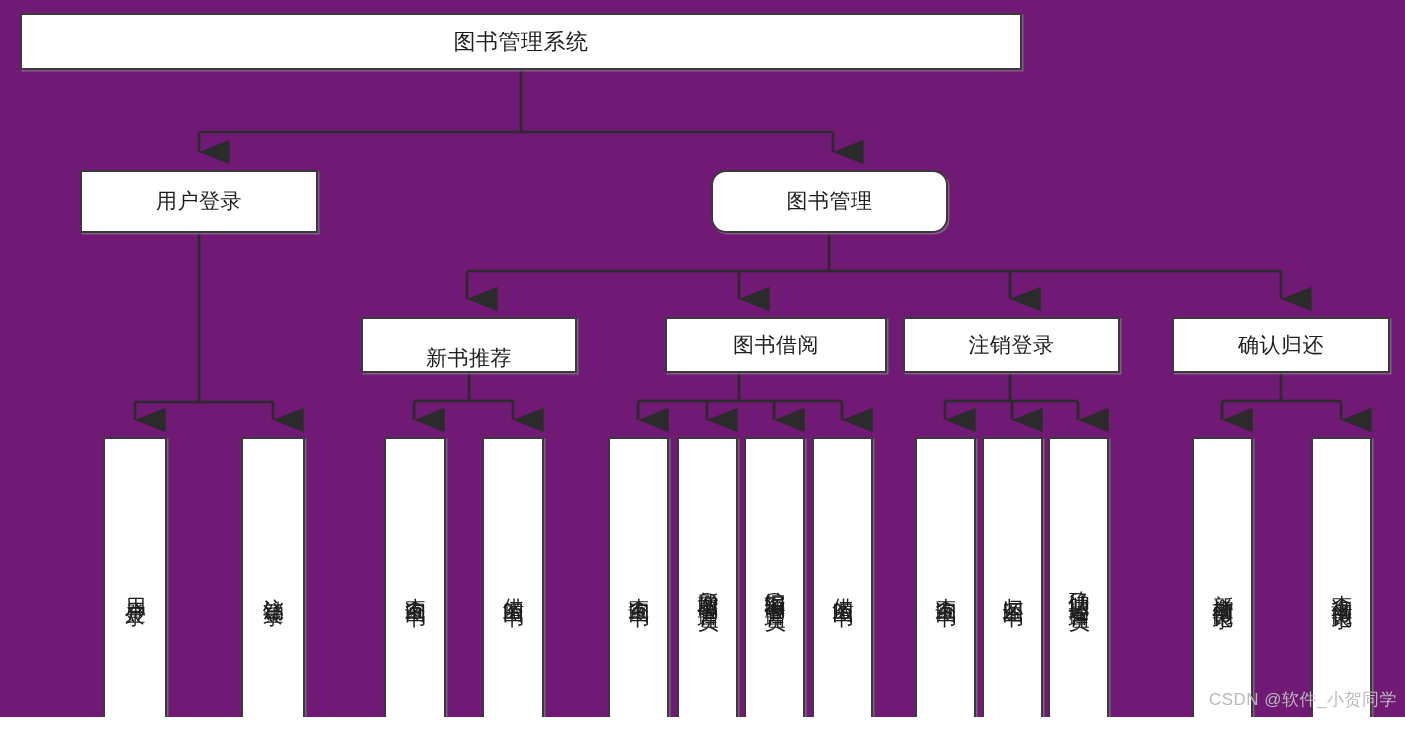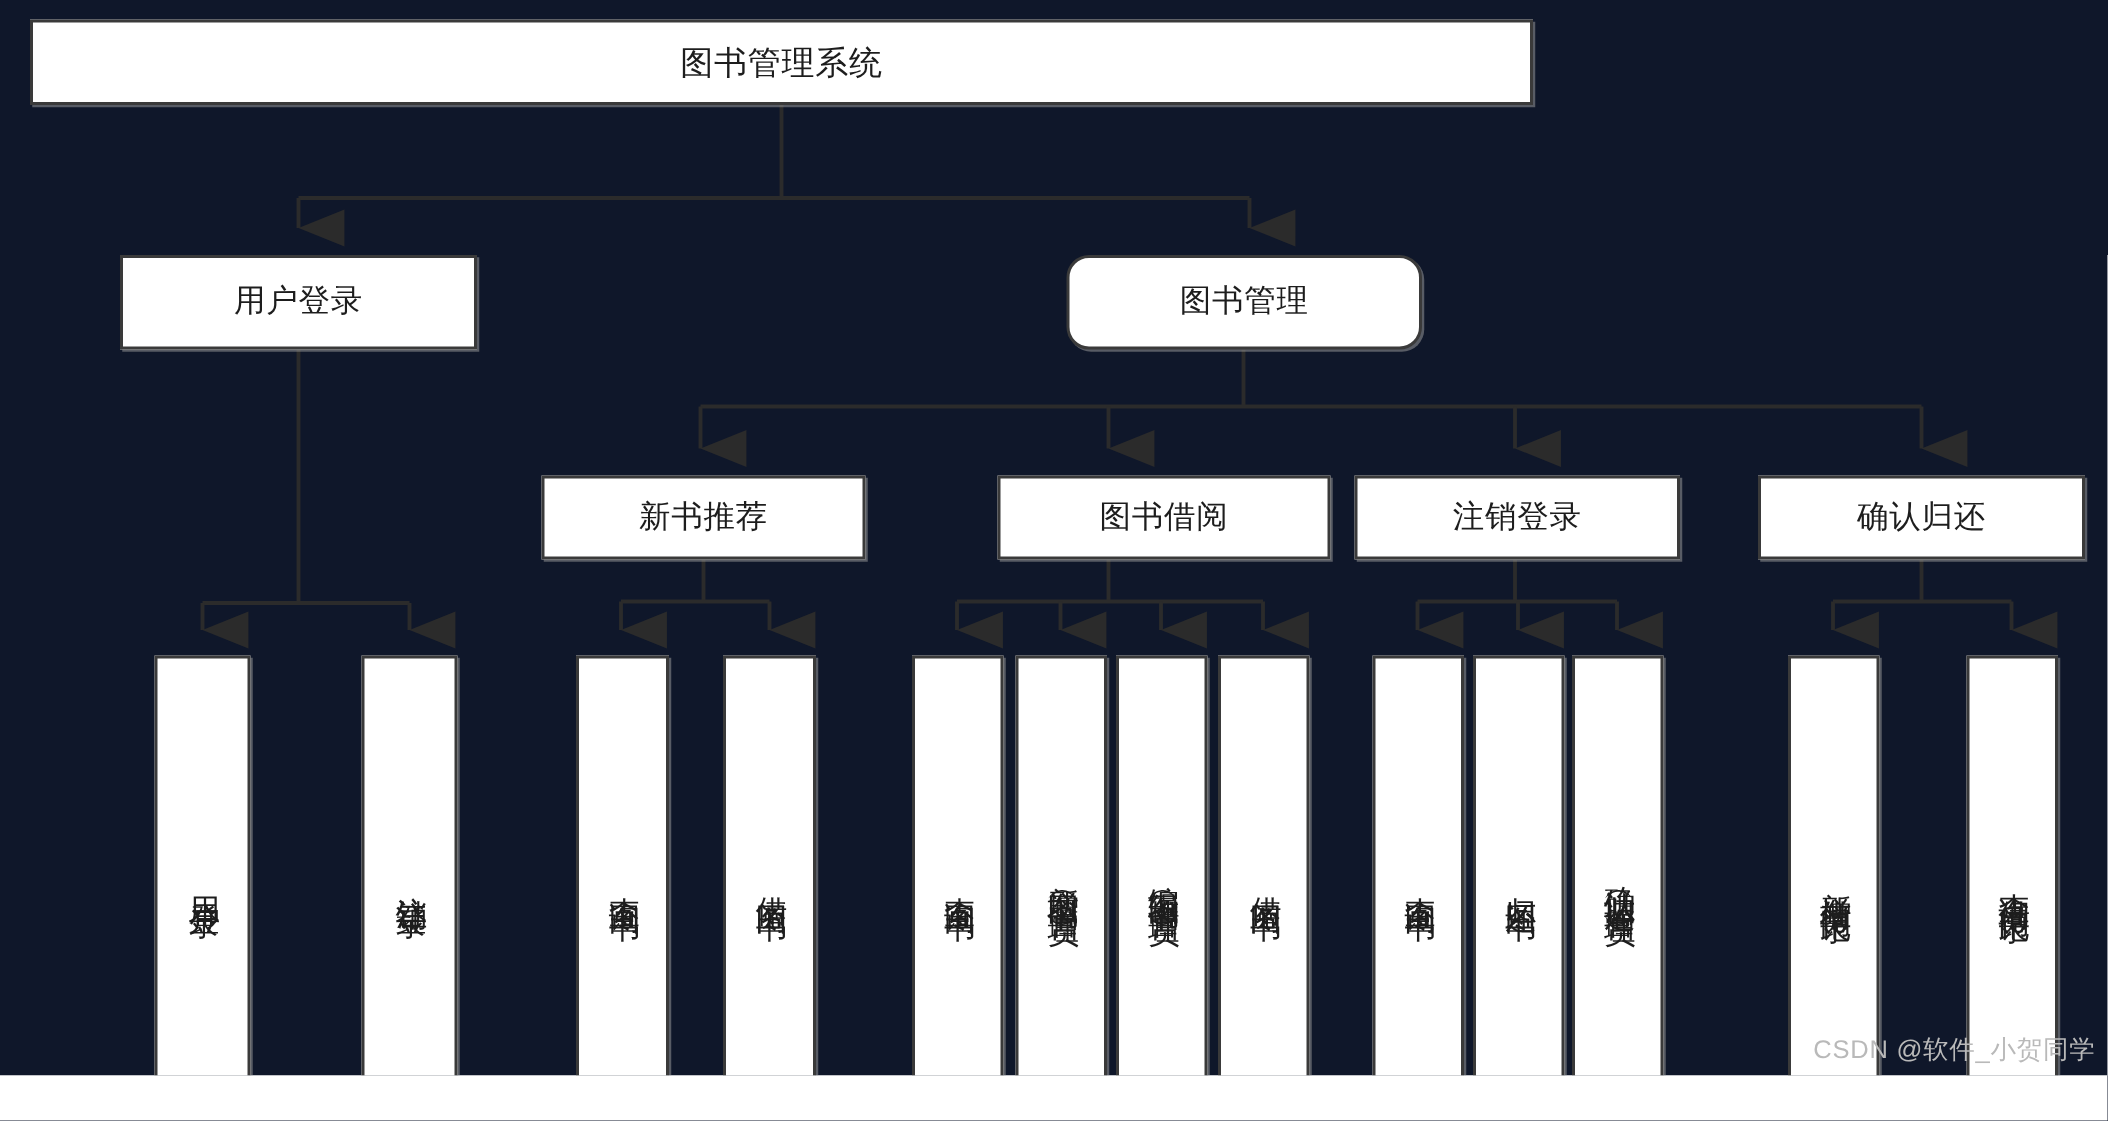--- a/index.html
+++ b/index.html
@@ -7,21 +7,21 @@
     padding: 0;
     background: #ffffff;
   }
   body {
     font-family: "Liberation Sans", "DejaVu Sans", sans-serif;
   }
   #canvas {
     position: relative;
     width: 1405px;
     height: 717px;
-    background: #0f172a;
+    background: #701a75;
     overflow: hidden;
   }
   #diagram-svg {
     position: absolute;
     left: 0;
     top: 0;
     width: 1405px;
     height: 747px;
   }
   .node-box {
@@ -125,21 +125,21 @@
     <span class="node-label">图书管理系统</span>
   </div>
 
   <div class="node-box" style="left:80px; top:170px; width:238px; height:63px;">
     <span class="node-label">用户登录</span>
   </div>
   <div class="node-box" style="left:711px; top:170px; width:237px; height:63px;border-radius:15px;">
     <span class="node-label">图书管理</span>
   </div>
 
-  <div class="node-box" style="left:361px; top:317px; width:216px; height:56px;">
+  <div class="node-box" style="left:361px; top:317px; width:216px; height:56px;align-items:flex-end;">
     <span class="node-label">新书推荐</span>
   </div>
   <div class="node-box" style="left:665px; top:317px; width:222px; height:56px;">
     <span class="node-label">图书借阅</span>
   </div>
   <div class="node-box" style="left:903px; top:317px; width:217px; height:56px;">
     <span class="node-label">注销登录</span>
   </div>
   <div class="node-box" style="left:1172px; top:317px; width:218px; height:56px;">
     <span class="node-label">确认归还</span>

